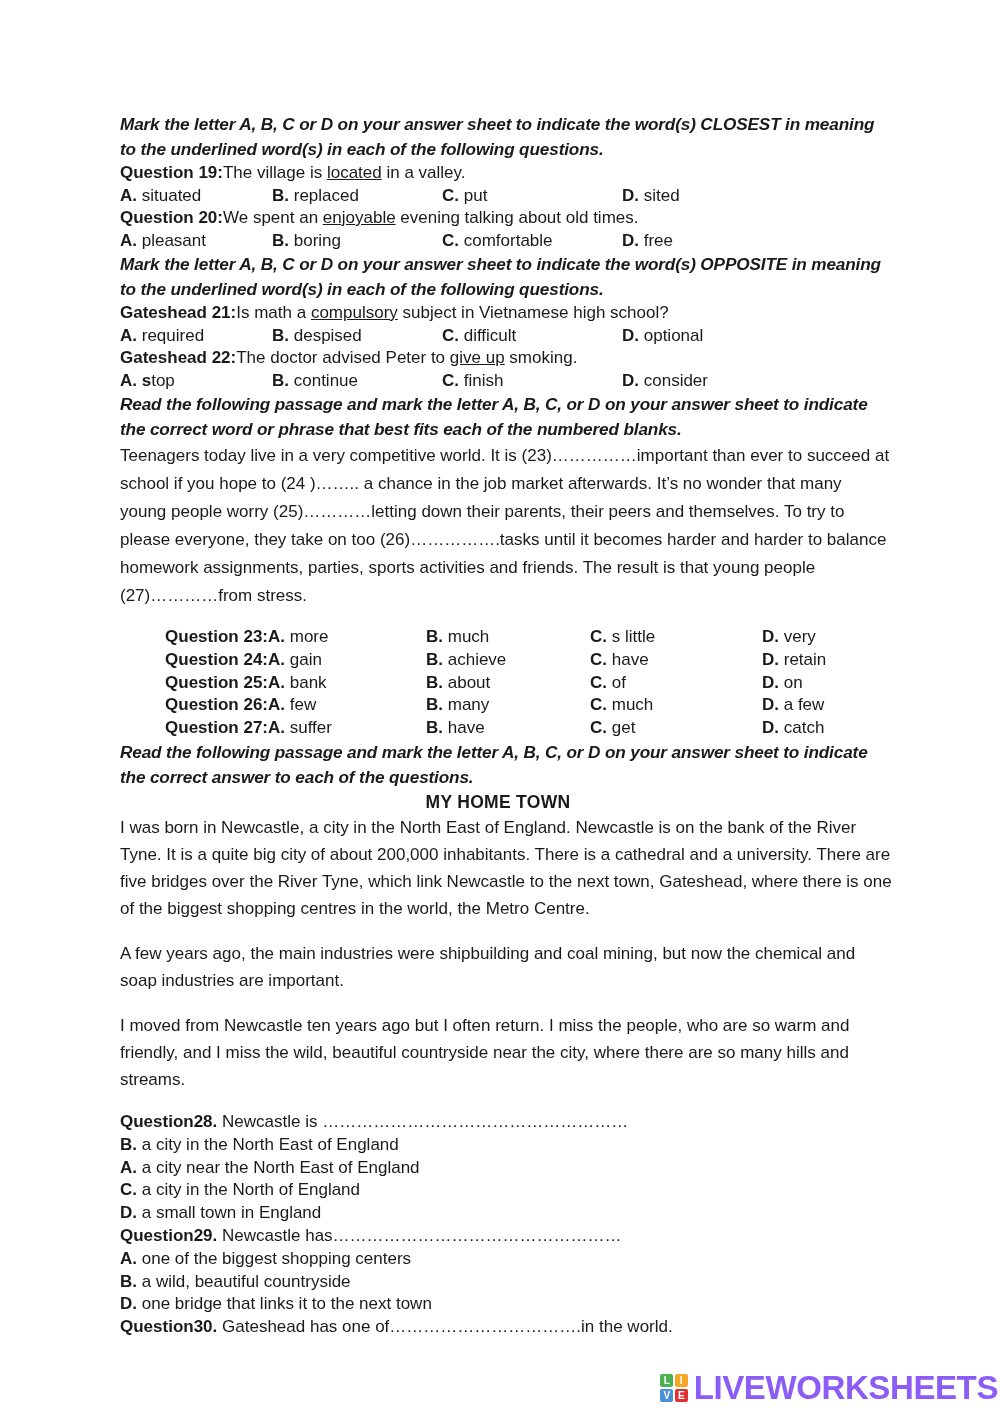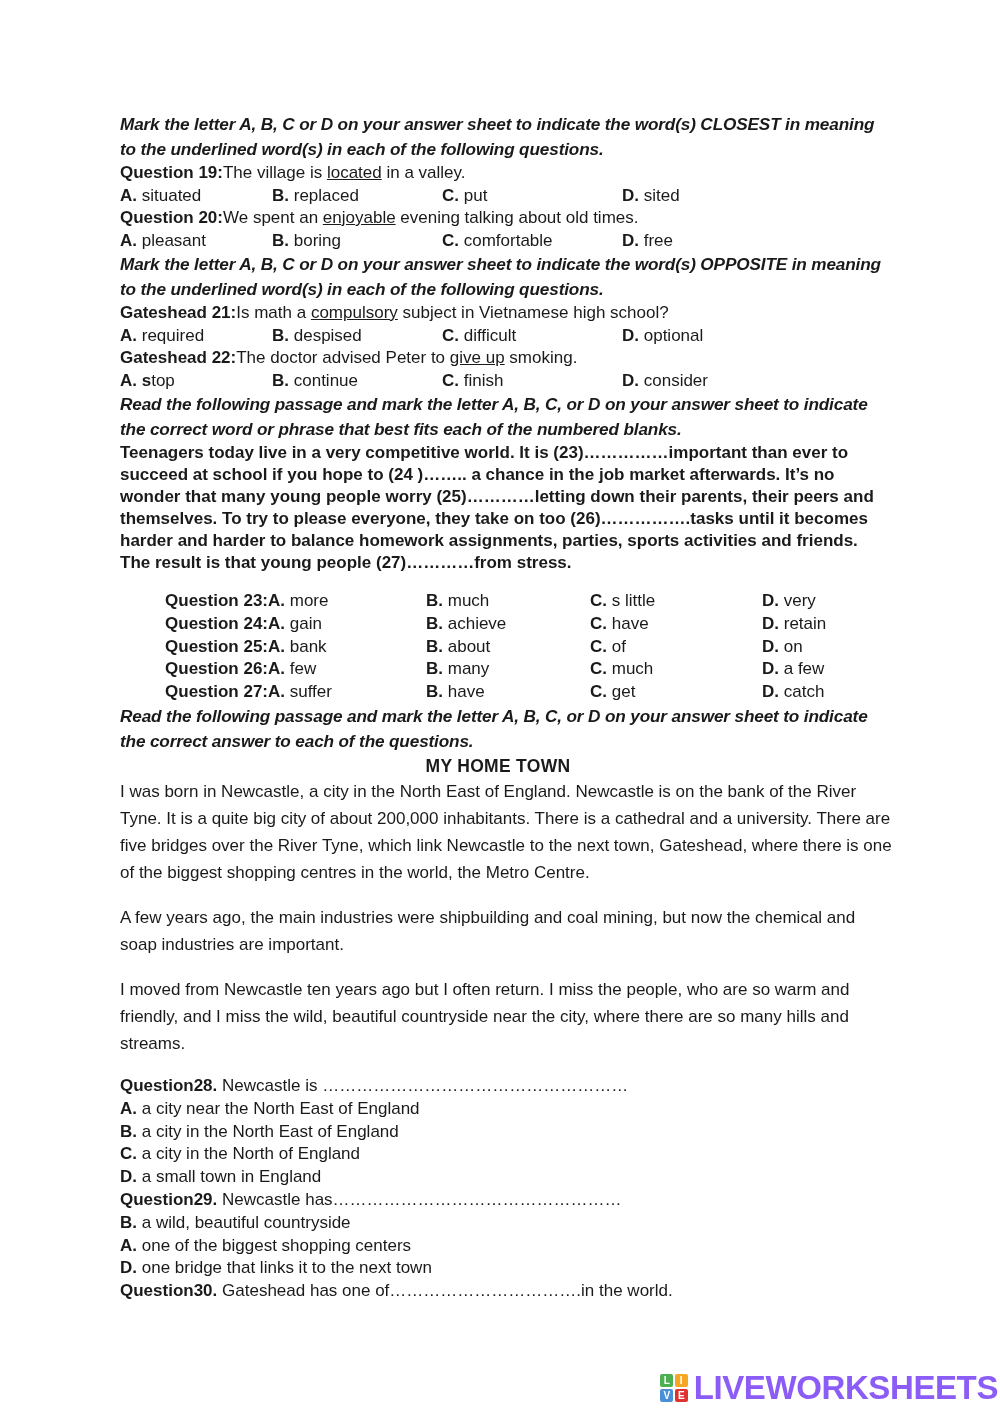--- a/index.html
+++ b/index.html
@@ -56,23 +56,22 @@
   .w4 { width: auto; }
 
   .passage {
     font-size: 17px;
     line-height: 27px;
     margin: 0;
     text-align: left;
   }
   .gapfill {
     font-size: 17px;
-    line-height: 22px;
-    margin: 0;
-    font-weight: bold;
+    line-height: 28px;
+    margin: 0;
   }
   .center-title {
     text-align: center;
     font-weight: bold;
     font-size: 17.5px;
     line-height: 24px;
     letter-spacing: 0.3px;
     margin: 0;
     padding-right: 16px;
   }
@@ -229,30 +228,30 @@
   <div class="sp-18"></div>
   <p class="passage">A few years ago, the main industries were shipbuilding and coal mining, but now the chemical and soap industries are important.</p>
   <div class="sp-18"></div>
   <p class="passage">I moved from Newcastle ten years ago but I often return. I miss the people, who are so warm and friendly, and I miss the wild, beautiful countryside near the city, where there are so many hills and streams.</p>
 
   <div class="sp-18"></div>
 
   <p class="ansline">
     <b>Question28.</b><span> Newcastle is ………………………………………………</span>
   </p>
+  <p class="ansline"><b>B.</b><span> a city in the North East of England</span></p>
   <p class="ansline"><b>A.</b><span> a city near the North East of England</span></p>
-  <p class="ansline"><b>B.</b><span> a city in the North East of England</span></p>
   <p class="ansline"><b>C.</b><span> a city in the North of England</span></p>
   <p class="ansline"><b>D.</b><span> a small town in England</span></p>
 
   <p class="ansline">
     <b>Question29.</b><span> Newcastle has……………………………………………</span>
   </p>
+  <p class="ansline"><b>A.</b><span> one of the biggest shopping centers</span></p>
   <p class="ansline"><b>B.</b><span> a wild, beautiful countryside</span></p>
-  <p class="ansline"><b>A.</b><span> one of the biggest shopping centers</span></p>
   <p class="ansline"><b>D.</b><span> one bridge that links it to the next town</span></p>
 
   <p class="ansline">
     <b>Question30.</b><span> Gateshead has one of…………………………….in the world.</span>
   </p>
 
 </div>
 
 <div class="footer">
   <div class="logo-blocks">

